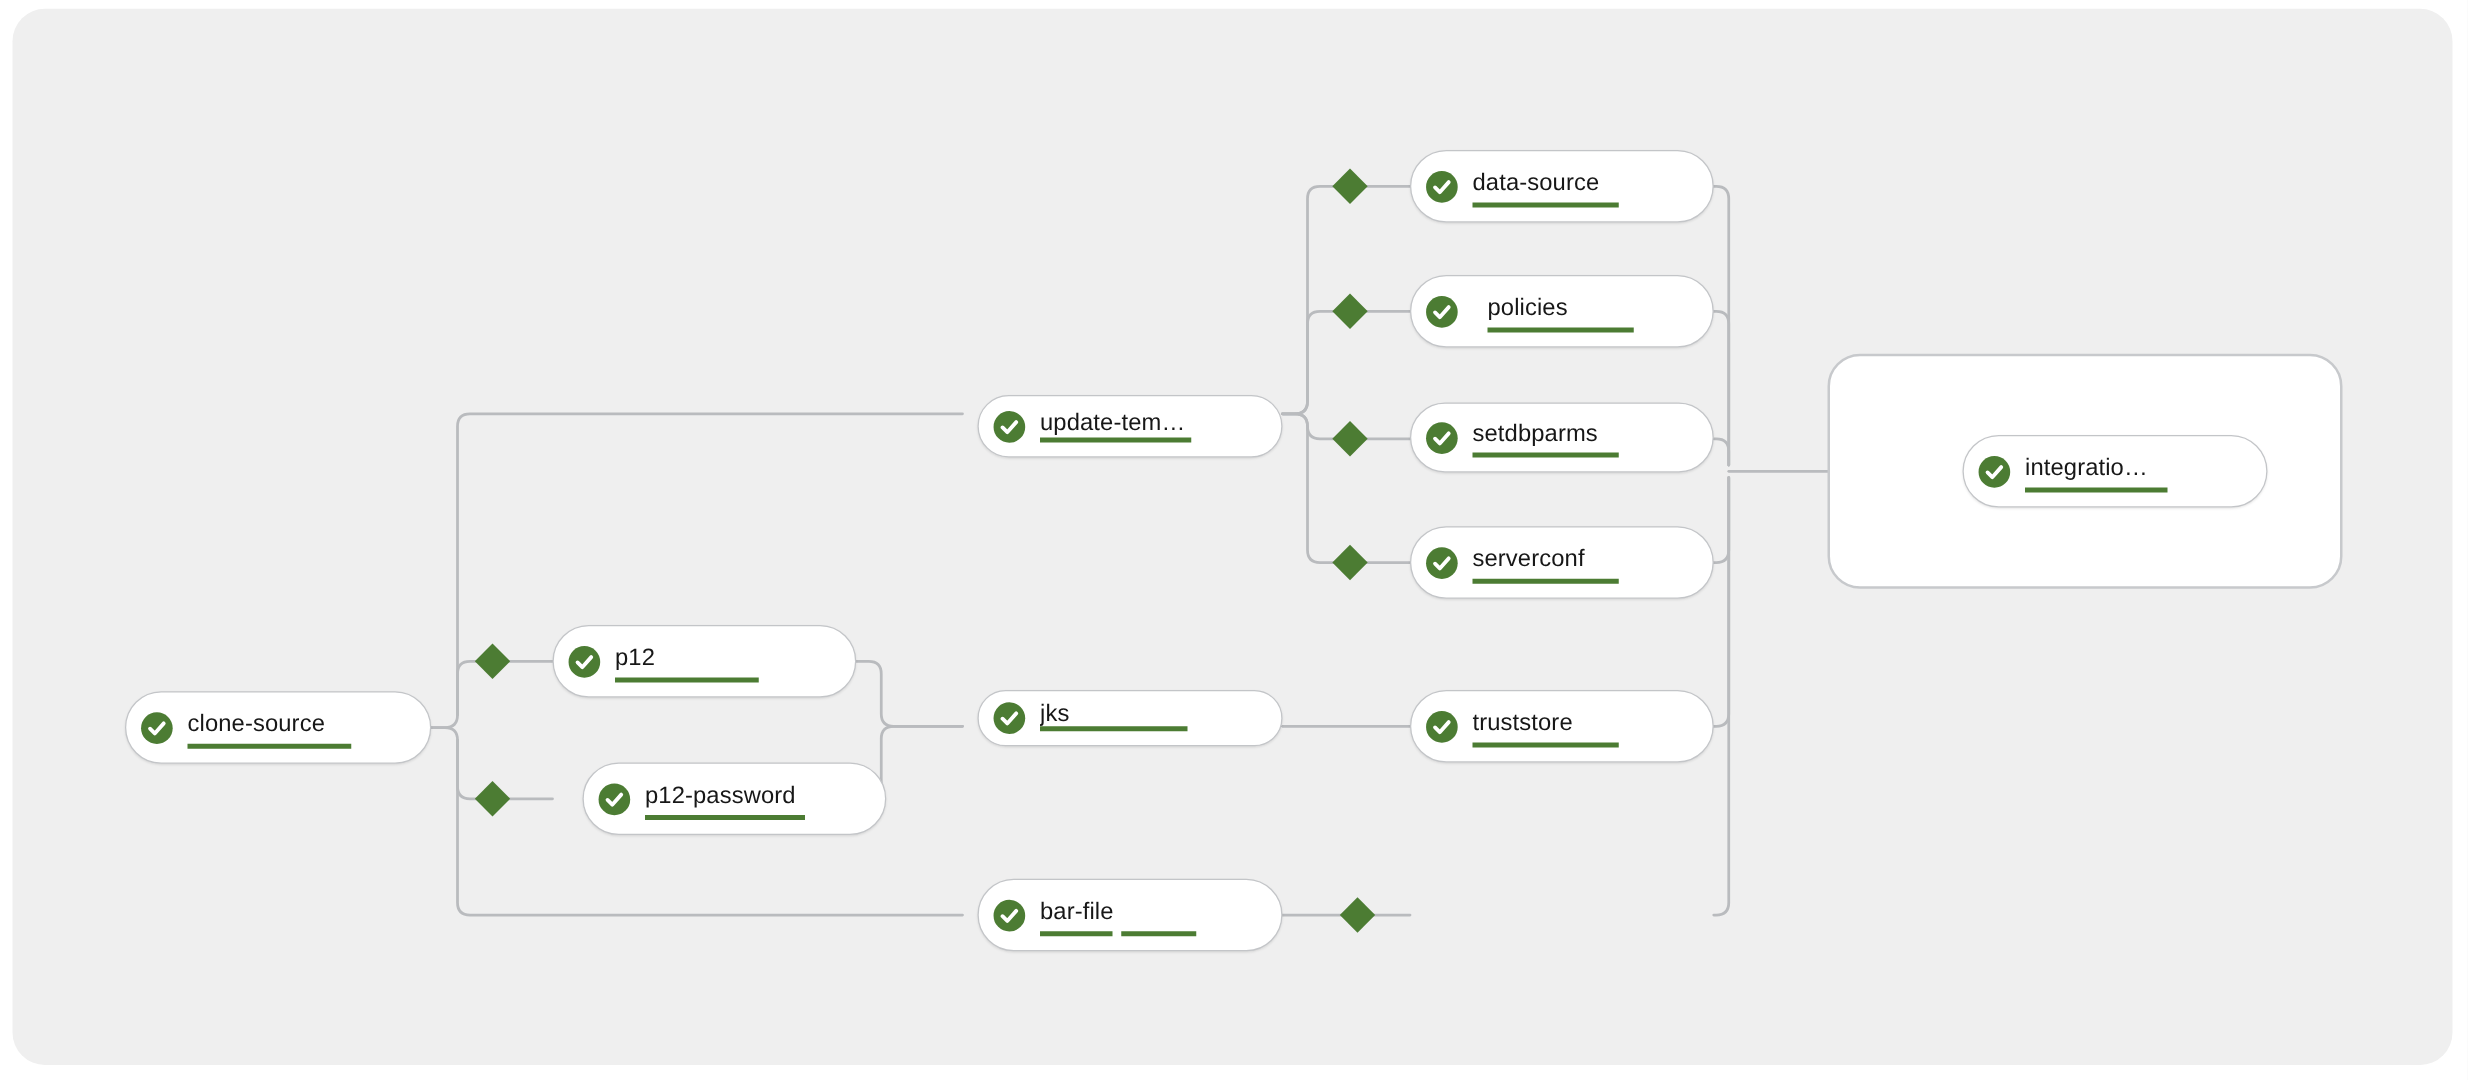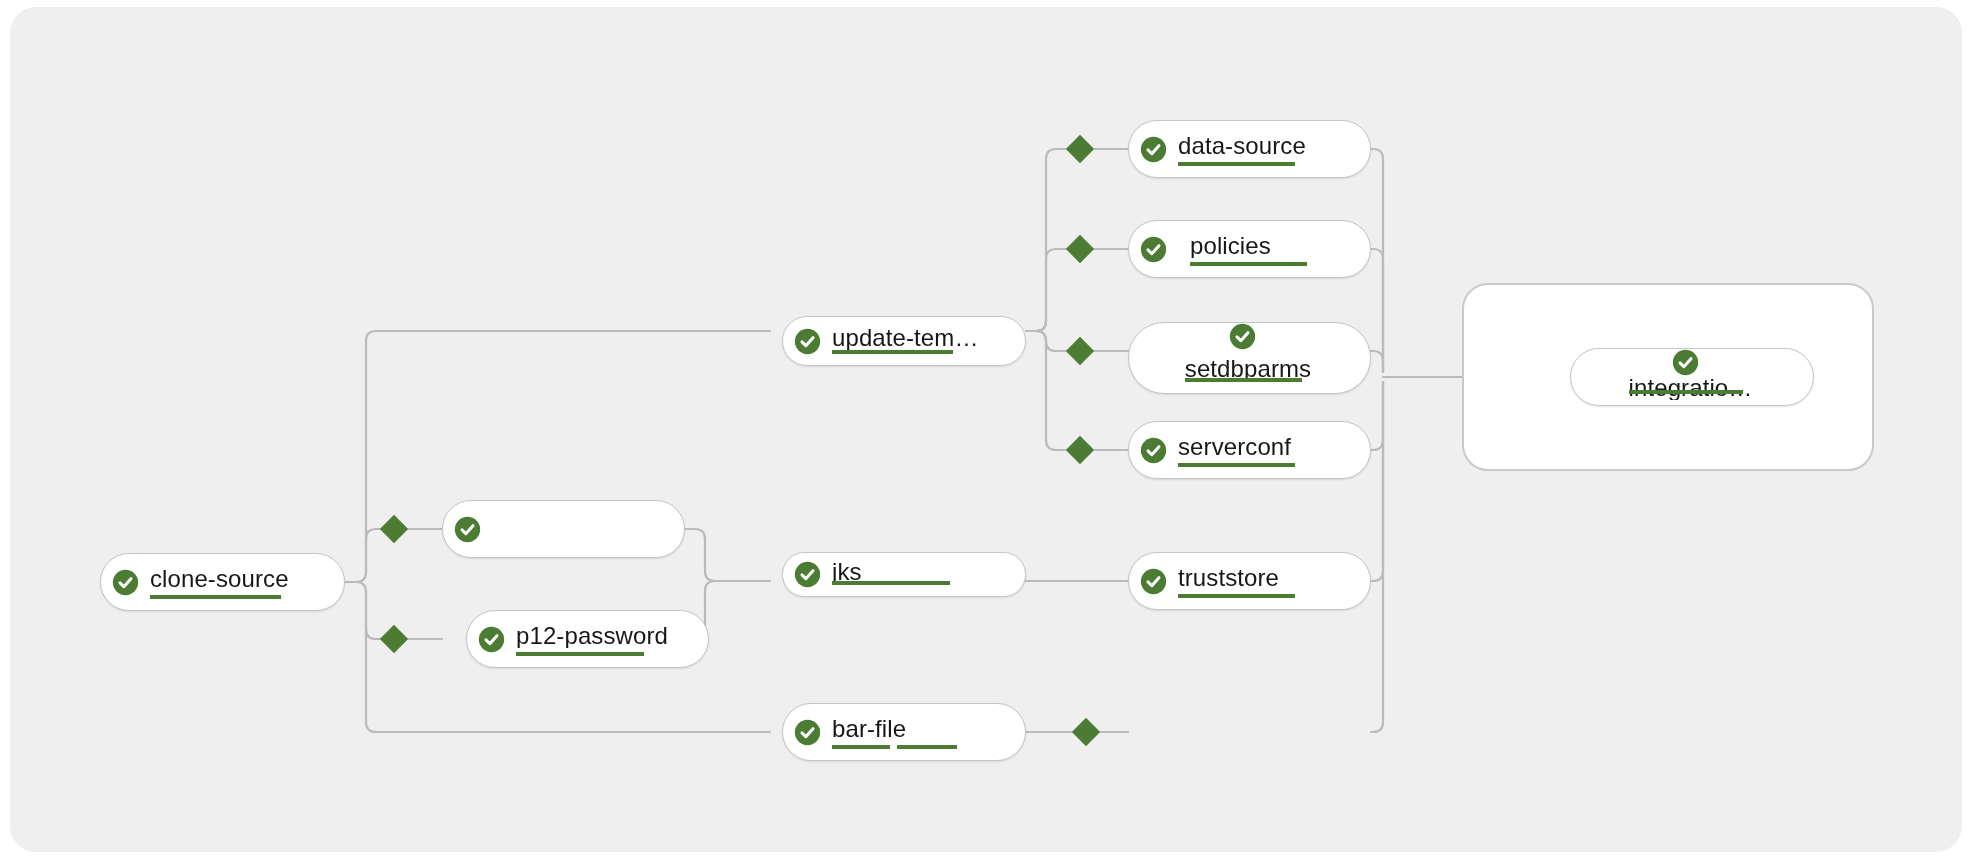--- a/index.html
+++ b/index.html
@@ -82,21 +82,21 @@
   .node-text-wrap {
     position: relative;
     flex: 1 1 auto;
     min-width: 0;
     height: 100%;
     display: flex;
     align-items: center;
   }
 
   .node-label {
-    font-size: 24px;
+    font-size: 19px;
     line-height: 1;
     color: #171717;
     letter-spacing: 0.1px;
     white-space: nowrap;
     overflow: hidden;
     position: relative;
     top: -3px;
   }
 
   
@@ -194,20 +194,26 @@
           <span class="seg" style="width: 131px;"></span>
         </span>
     </div>
   </div>
 
   <div class="node" style="left:442px; top:500px; width:243px; height:58px;">
     <svg class="check-icon" viewBox="0 0 32 32">
       <circle cx="16" cy="16" r="15" fill="#4c7c33"></circle>
       <path d="M9.5 16.5 L14 21 L22.5 11.5" fill="none" stroke="#ffffff" stroke-width="3.6" stroke-linecap="round" stroke-linejoin="round"></path>
     </svg>
+    <div class="node-text-wrap">
+      <span class="node-label">p12</span>
+      <span class="underline">
+          <span class="seg" style="width: 115px;"></span>
+        </span>
+    </div>
   </div>
 
   <div class="node" style="left:466px; top:610px; width:243px; height:58px;justify-content:space-between;">
     <svg class="check-icon" viewBox="0 0 32 32">
       <circle cx="16" cy="16" r="15" fill="#4c7c33"></circle>
       <path d="M9.5 16.5 L14 21 L22.5 11.5" fill="none" stroke="#ffffff" stroke-width="3.6" stroke-linecap="round" stroke-linejoin="round"></path>
     </svg>
     <div class="node-text-wrap">
       <span class="node-label">p12-password</span>
       <span class="underline">
@@ -276,21 +282,21 @@
       <path d="M9.5 16.5 L14 21 L22.5 11.5" fill="none" stroke="#ffffff" stroke-width="3.6" stroke-linecap="round" stroke-linejoin="round"></path>
     </svg>
     <div class="node-text-wrap">
       <span class="node-label">policies</span>
       <span class="underline">
           <span class="seg" style="width: 117px;"></span>
         </span>
     </div>
   </div>
 
-  <div class="node" style="left:1128px; top:322px; width:243px; height:72px;flex-direction:column;">
+  <div class="node" style="left:1128px; top:322px; width:243px; height:56px;">
     <svg class="check-icon" viewBox="0 0 32 32">
       <circle cx="16" cy="16" r="15" fill="#4c7c33"></circle>
       <path d="M9.5 16.5 L14 21 L22.5 11.5" fill="none" stroke="#ffffff" stroke-width="3.6" stroke-linecap="round" stroke-linejoin="round"></path>
     </svg>
     <div class="node-text-wrap">
       <span class="node-label">setdbparms</span>
       <span class="underline">
           <span class="seg" style="width: 117px;"></span>
         </span>
     </div>
@@ -316,21 +322,21 @@
     </svg>
     <div class="node-text-wrap">
       <span class="node-label">truststore</span>
       <span class="underline">
           <span class="seg" style="width: 117px;"></span>
         </span>
     </div>
   </div>
 
 
-  <div class="node" style="left:1570px; top:348px; width:244px; height:58px;flex-direction:column;">
+  <div class="node" style="left:1570px; top:348px; width:244px; height:58px;">
     <svg class="check-icon" viewBox="0 0 32 32">
       <circle cx="16" cy="16" r="15" fill="#4c7c33"></circle>
       <path d="M9.5 16.5 L14 21 L22.5 11.5" fill="none" stroke="#ffffff" stroke-width="3.6" stroke-linecap="round" stroke-linejoin="round"></path>
     </svg>
     <div class="node-text-wrap">
       <span class="node-label">integratio…</span>
       <span class="underline">
           <span class="seg" style="width: 114px;"></span>
         </span>
     </div>

